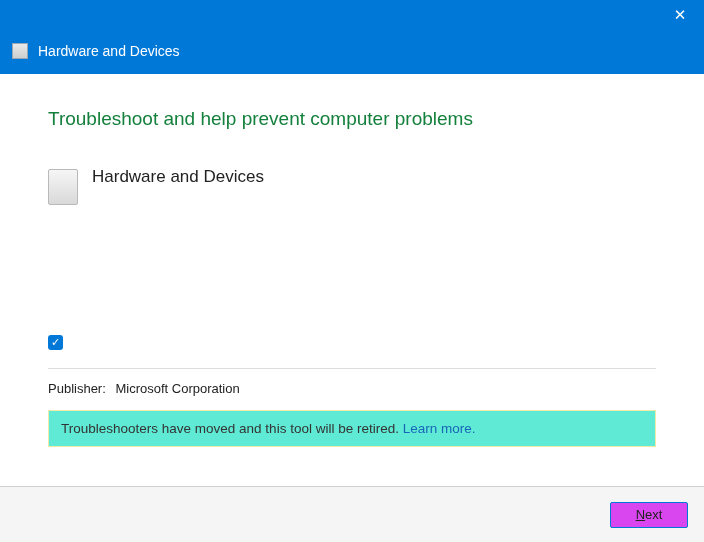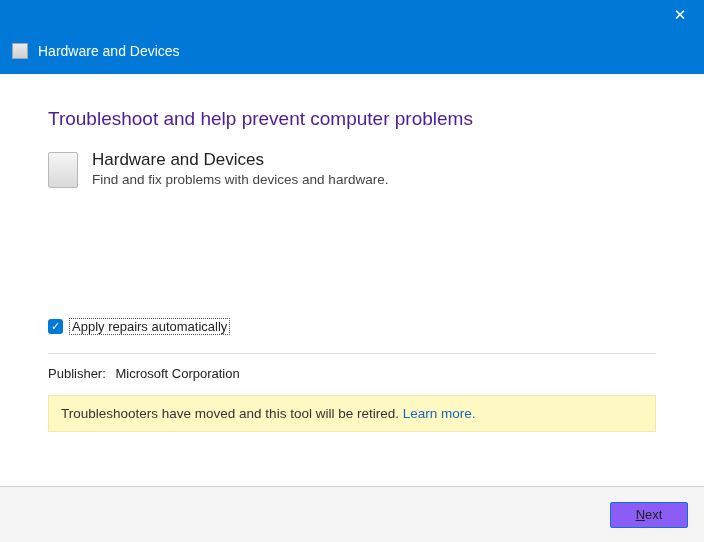--- a/index.html
+++ b/index.html
@@ -40,24 +40,24 @@
   .header-icon {
     width: 16px; height: 16px;
     background: linear-gradient(#eaeaea,#cfcfcf);
     border: 1px solid #9aa8b5;
     margin-right: 10px;
   }
   .content {
     padding: 34px 48px 0 48px;
   }
   .page-title {
-    color: #4c1d95;
+    color: #15803d;
     font-size: 19px;
     font-weight: 400;
-    margin-bottom: 20px;
+    margin-bottom: 37px;
   }
   .section {
     display: flex;
     gap: 14px;
   }
   .section-icon {
     width: 30px; height: 36px;
     background: linear-gradient(#f6f6f6,#d9d9d9);
     border: 1px solid #b9b9b9;
     border-radius: 2px;
@@ -92,21 +92,21 @@
   }
   .sep {
     height: 1px;
     background: #ddd;
     margin: 18px 0 12px 0;
   }
   .pub-line { font-size: 13px; margin-bottom: 8px; }
   .pub-line .lbl { margin-right: 6px; }
   .link { color: #1866b8; cursor: pointer; }
   .banner {
-    background: #fef9c3;
+    background: #5eead4;
     border: 1px solid #f1e9a8;
     padding: 10px 12px;
     margin-top: 14px;
     color: #333;
     font-size: 13.5px;
   }
   .footer {
     position: absolute;
     left: 0; right: 0; bottom: 0;
     height: 56px;
@@ -115,21 +115,21 @@
     display: flex;
     justify-content: flex-end;
     align-items: center;
     padding: 0 16px;
     gap: 8px;
   }
   .btn {
     min-width: 78px;
     height: 26px;
     border: 1px solid #adadad;
-    background: #8b5cf6;
+    background: #d946ef;
     border-radius: 2px;
     padding: 0 12px;
     font-size: 13px;
     display:flex; align-items:center; justify-content:center;
     cursor: pointer;
   }
   .btn.primary { border-color: #0078D7; }
   .btn .ul { text-decoration: underline; }
 </style>
 </head>
@@ -146,29 +146,27 @@
     <div>Hardware and Devices</div>
   </div>
 
   <div class="content">
     <div class="page-title">Troubleshoot and help prevent computer problems</div>
 
     <div class="section">
       <div class="section-icon"></div>
       <div>
         <div class="section-title">Hardware and Devices</div>
-        <div class="section-desc">Find and fix problems with devices and hardware.</div>
       </div>
     </div>
 
     <div class="checkbox-row">
       <div class="cb">
         <span class="cb-check">✓</span>
       </div>
-      <span class="cb-label">Apply repairs automatically</span>
     </div>
 
     <div class="sep"></div>
 
     <div class="pub-line">
       <span class="lbl">Publisher:</span>
       <span>Microsoft Corporation</span>
     </div>
 
 

